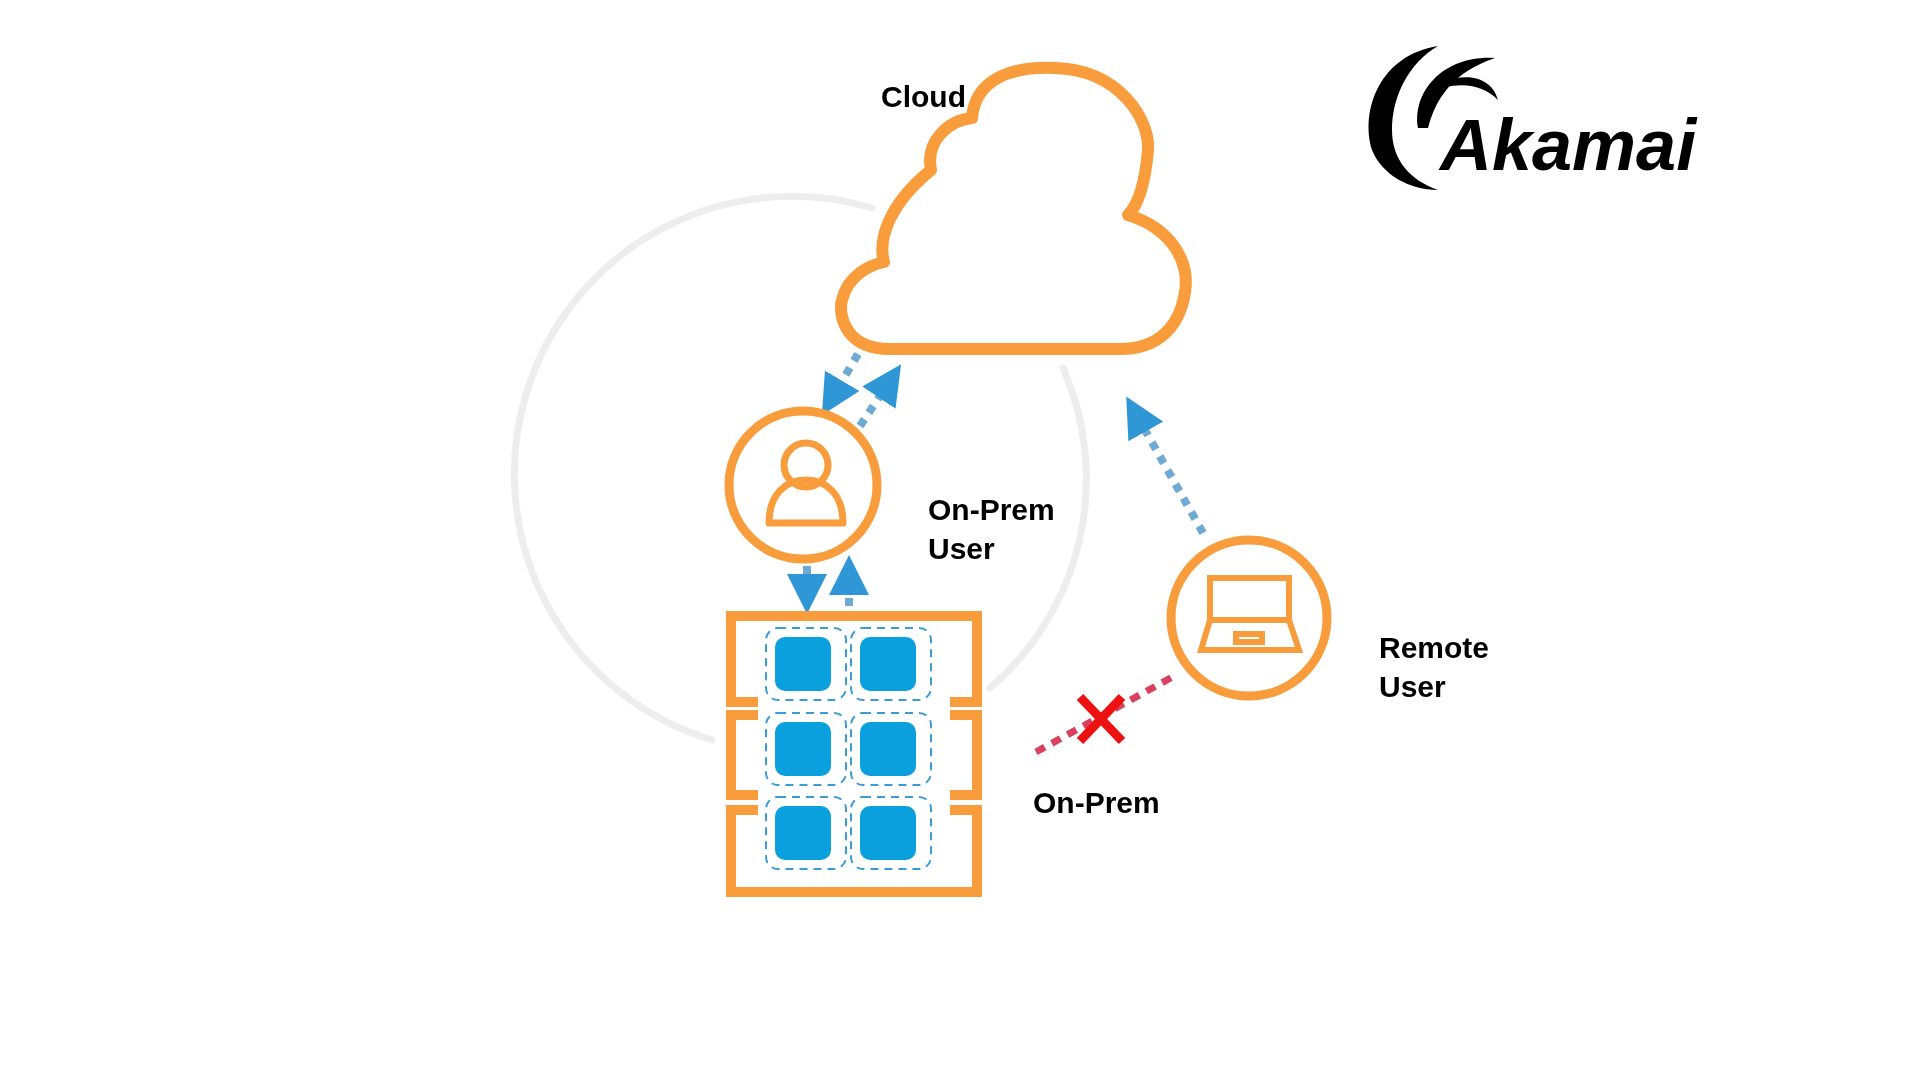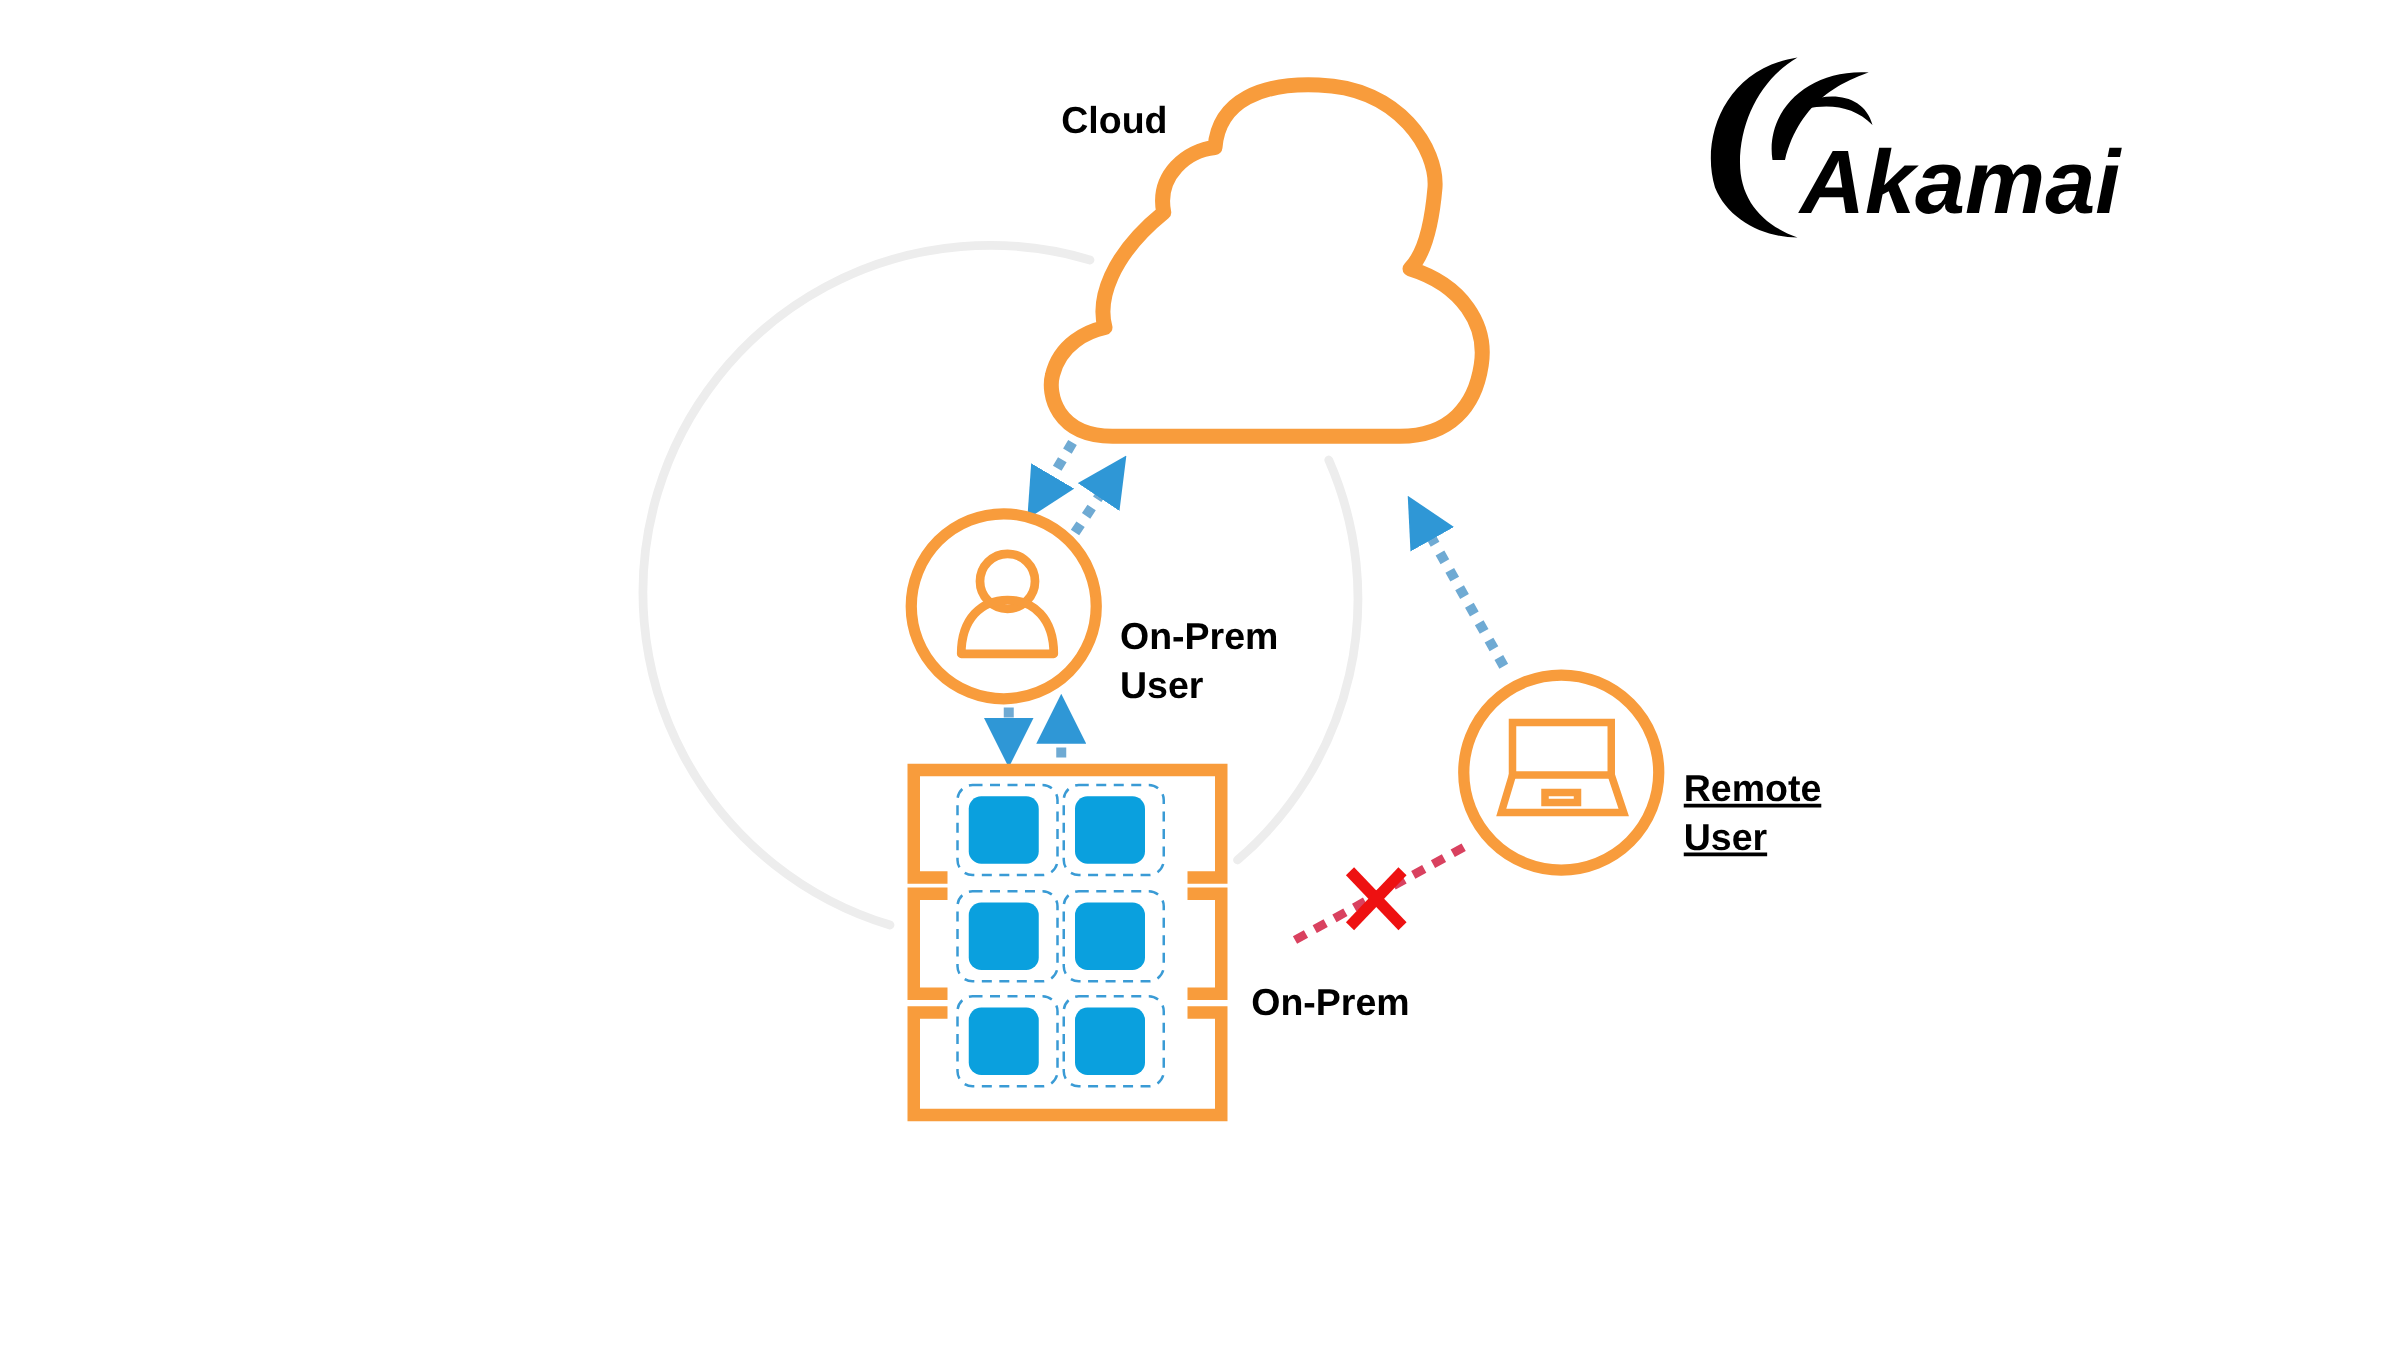--- a/index.html
+++ b/index.html
@@ -1,18 +1,18 @@
 <!DOCTYPE html>
 <html><head>
 <meta charset="utf-8">
 <style>
   html, body { margin:0; padding:0; background:#ffffff; }
   body { width:1920px; height:1080px; position:relative; overflow:hidden; font-family:"Liberation Sans", sans-serif; }
   #diagram { position:absolute; left:0; top:0; width:1920px; height:1080px; }
-  .lbl { position:absolute; font-family:"Liberation Sans", sans-serif; font-weight:bold; font-size:30px; color:#000; line-height:39px; white-space:nowrap; }
+  .lbl { position:absolute; font-family:"Liberation Sans", sans-serif; font-weight:bold; font-size:30px; color:#000; line-height:39px; white-space:nowrap;margin-left:32px; }
   .logo-text { font-family:"Liberation Sans", sans-serif; font-weight:bold; font-style:italic; }
 </style>
 </head>
 <body>
 
 <svg id="diagram" viewBox="0 0 1920 1080" xmlns="http://www.w3.org/2000/svg">
   <defs>
     <marker id="arrowBlue" viewBox="0 0 10 10" refX="5" refY="5" markerWidth="5" markerHeight="5" orient="auto">
       <path d="M0,0 L10,5 L0,10 z" fill="#2F97D6"></path>
     </marker>
@@ -94,17 +94,17 @@
     <path fill="#000" d="M 1428 92 C 1450 72 1490 70 1498 100 C 1480 82 1455 82 1428 92 Z"></path>
     <text class="logo-text" x="1440" y="170" font-size="72" fill="#000">Akamai</text>
   </g>
 </svg>
 
 <div class="lbl" style="left:849px; top:77px;">Cloud</div>
 <div class="lbl" style="left:896px; top:490px;">
   <div>On-Prem</div>
   <div>User</div>
 </div>
-<div class="lbl" style="left:1347px; top:612px;text-decoration:underline;">
+<div class="lbl" style="left:1347px; top:628px;">
   <div>Remote</div>
   <div>User</div>
 </div>
 <div class="lbl" style="left:1001px; top:783px;">On-Prem</div>
 
 </body></html>

